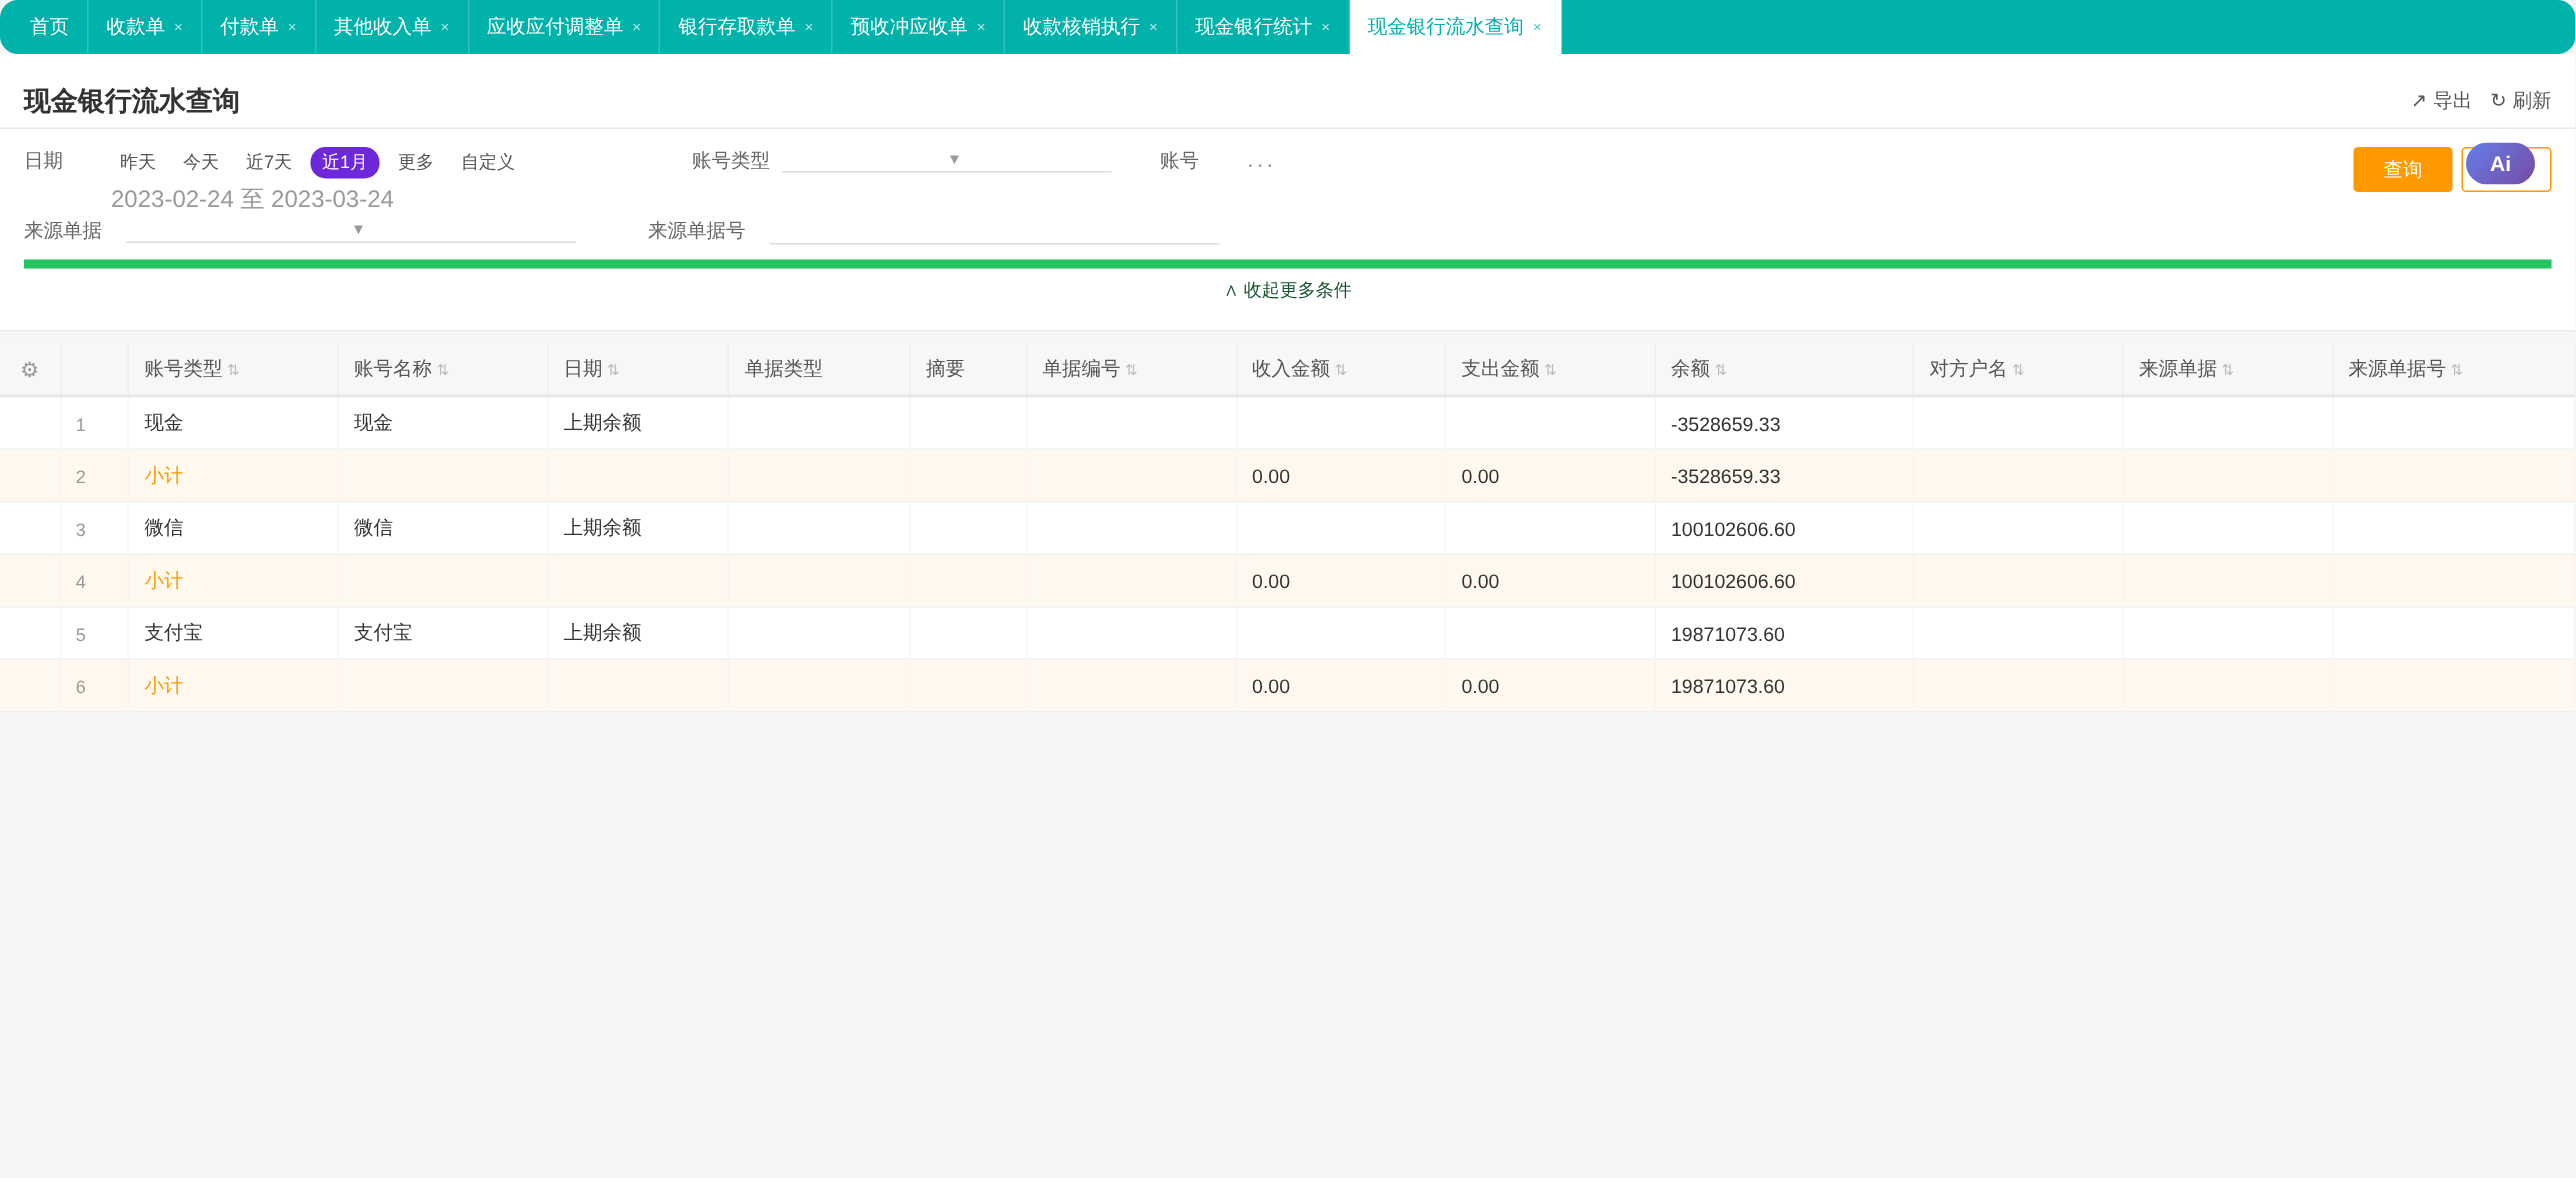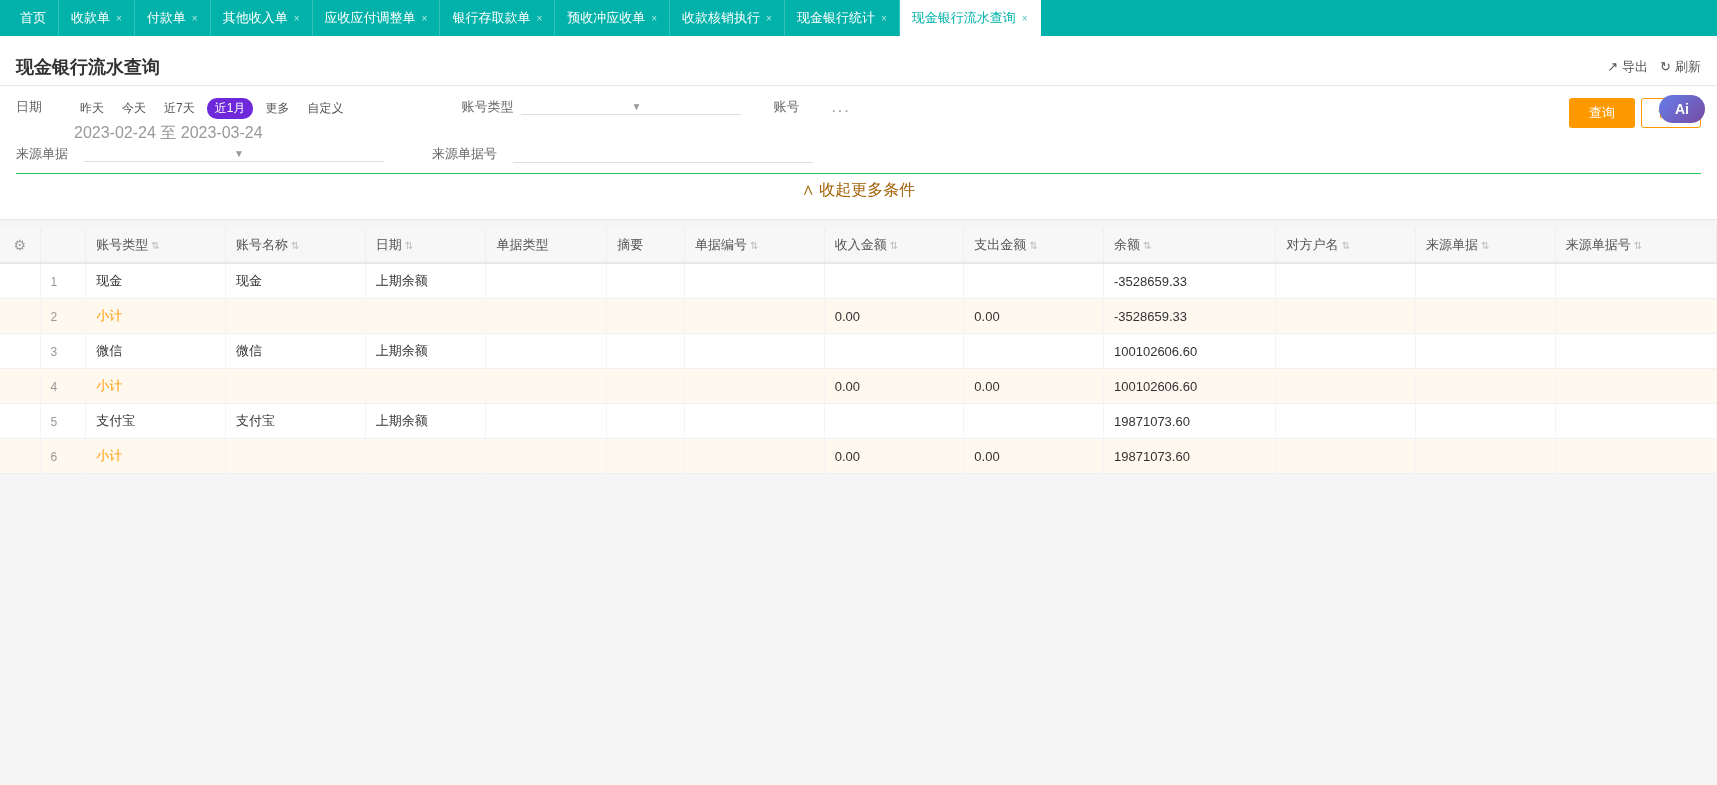--- a/index.html
+++ b/index.html
@@ -6,20 +6,21 @@
     body { font-family: "Microsoft YaHei", Arial, sans-serif; font-size: 12px; background: #f5f5f5; color: #333; }
 
     
     .top-nav {
       background: #00b2a9;
       display: flex;
       align-items: center;
       height: 36px;
       padding: 0 8px;
       overflow: hidden;
+      border-radius: 12px;
     }
     .nav-item {
       color: #fff;
       padding: 0 12px;
       height: 36px;
       display: flex;
       align-items: center;
       cursor: pointer;
       white-space: nowrap;
       font-size: 13px;
@@ -140,24 +141,24 @@
       color: #f90;
       border: 1px solid #f90;
       padding: 5px 16px;
       border-radius: 3px;
       cursor: pointer;
       font-size: 13px;
     }
     .collapse-bar {
       text-align: center;
       padding: 6px;
-      color: #a16207;
-      cursor: pointer;
-      font-size: 16px;
-      border-top: 1px solid #22c55e;
+      color: #14532d;
+      cursor: pointer;
+      font-size: 12px;
+      border-top: 6px solid #22c55e;
       margin-top: 4px;
     }
 
     
     .table-wrap {
       background: #fff;
       margin: 8px 0 0 0;
       overflow-x: auto;
     }
     table {
@@ -189,21 +190,21 @@
       white-space: nowrap;
     }
     tbody td:first-child { text-align: center; color: #999; }
     .row-num { color: #999; font-size: 12px; }
     .subtotal-label { color: #f90; margin-top: 17px; }
     .gear-icon { color: #999; font-size: 14px; }
 
     
     .ai-badge {
       position: fixed;
-      right: 12px;
+      right: 27px;
       top: 95px;
       background: linear-gradient(135deg, #667eea, #764ba2);
       color: #fff;
       border-radius: 20px;
       padding: 6px 16px;
       font-size: 14px;
       font-weight: bold;
       cursor: pointer;
       z-index: 100;
     }

